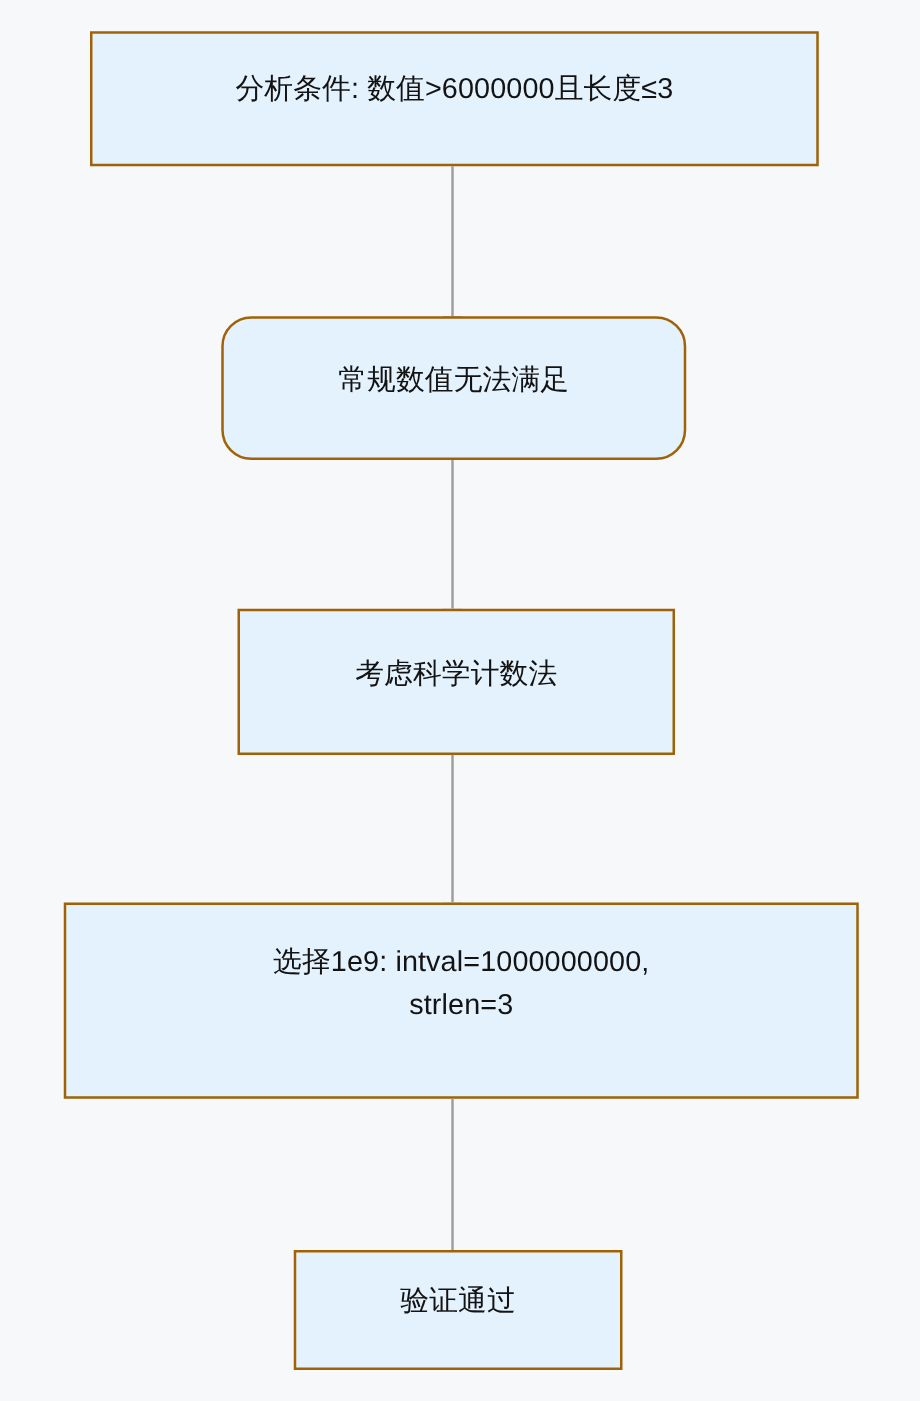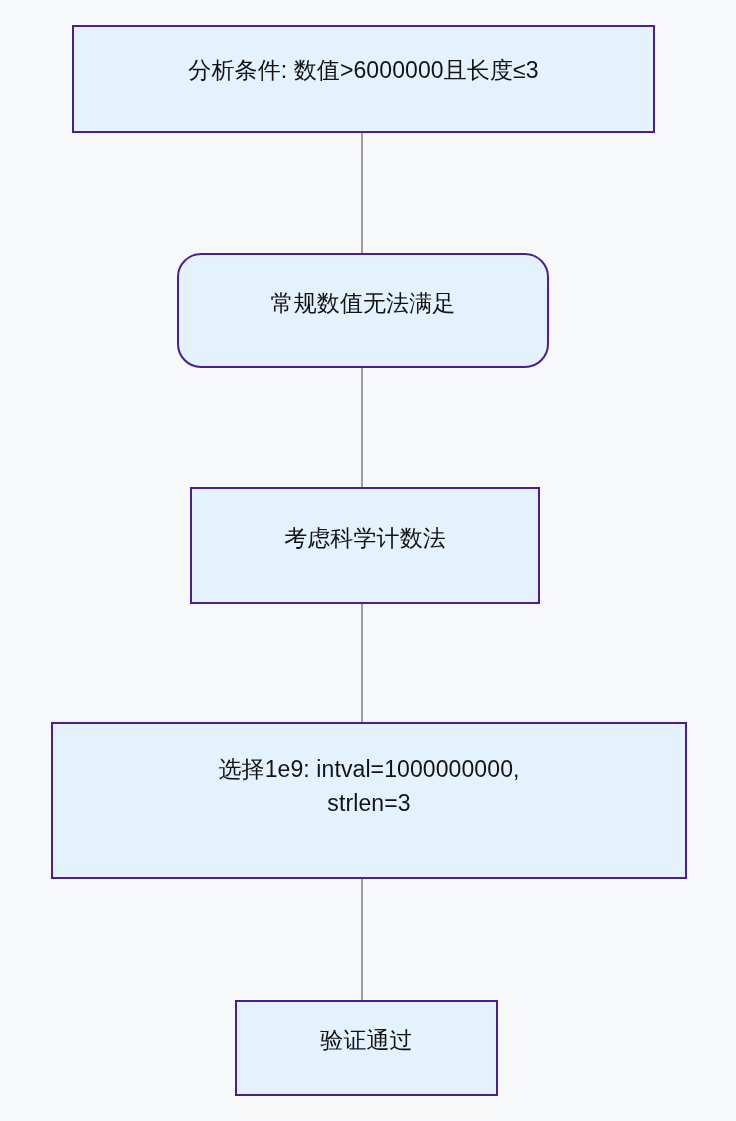--- a/index.html
+++ b/index.html
@@ -16,21 +16,21 @@
   }
   #flowchart {
     position: relative;
     width: 736px;
     height: 1121px;
   }
   .node {
     position: absolute;
     box-sizing: border-box;
     background: #e4f2fd;
-    border: 2px solid #4c1d95;
+    border: 2px solid #a16207;
     display: flex;
     align-items: center;
     justify-content: center;
     text-align: center;
   }
   .node-label {
     display: block;
     width: 100%;
     color: #131313;
     font-size: 23px;

